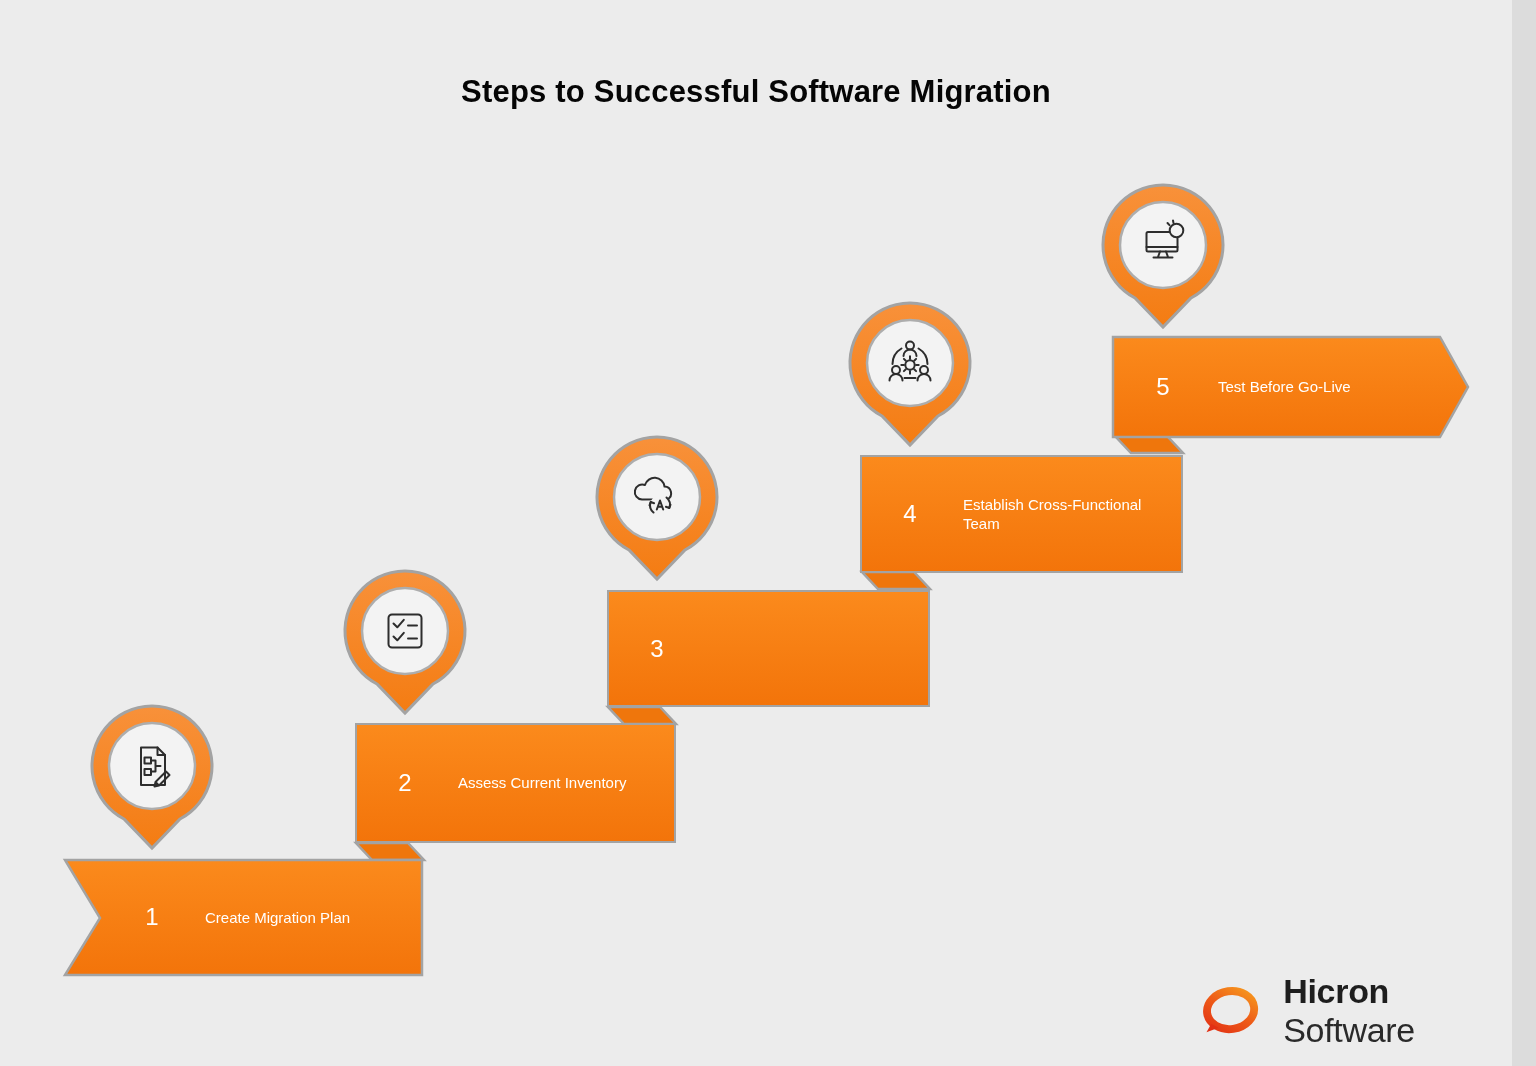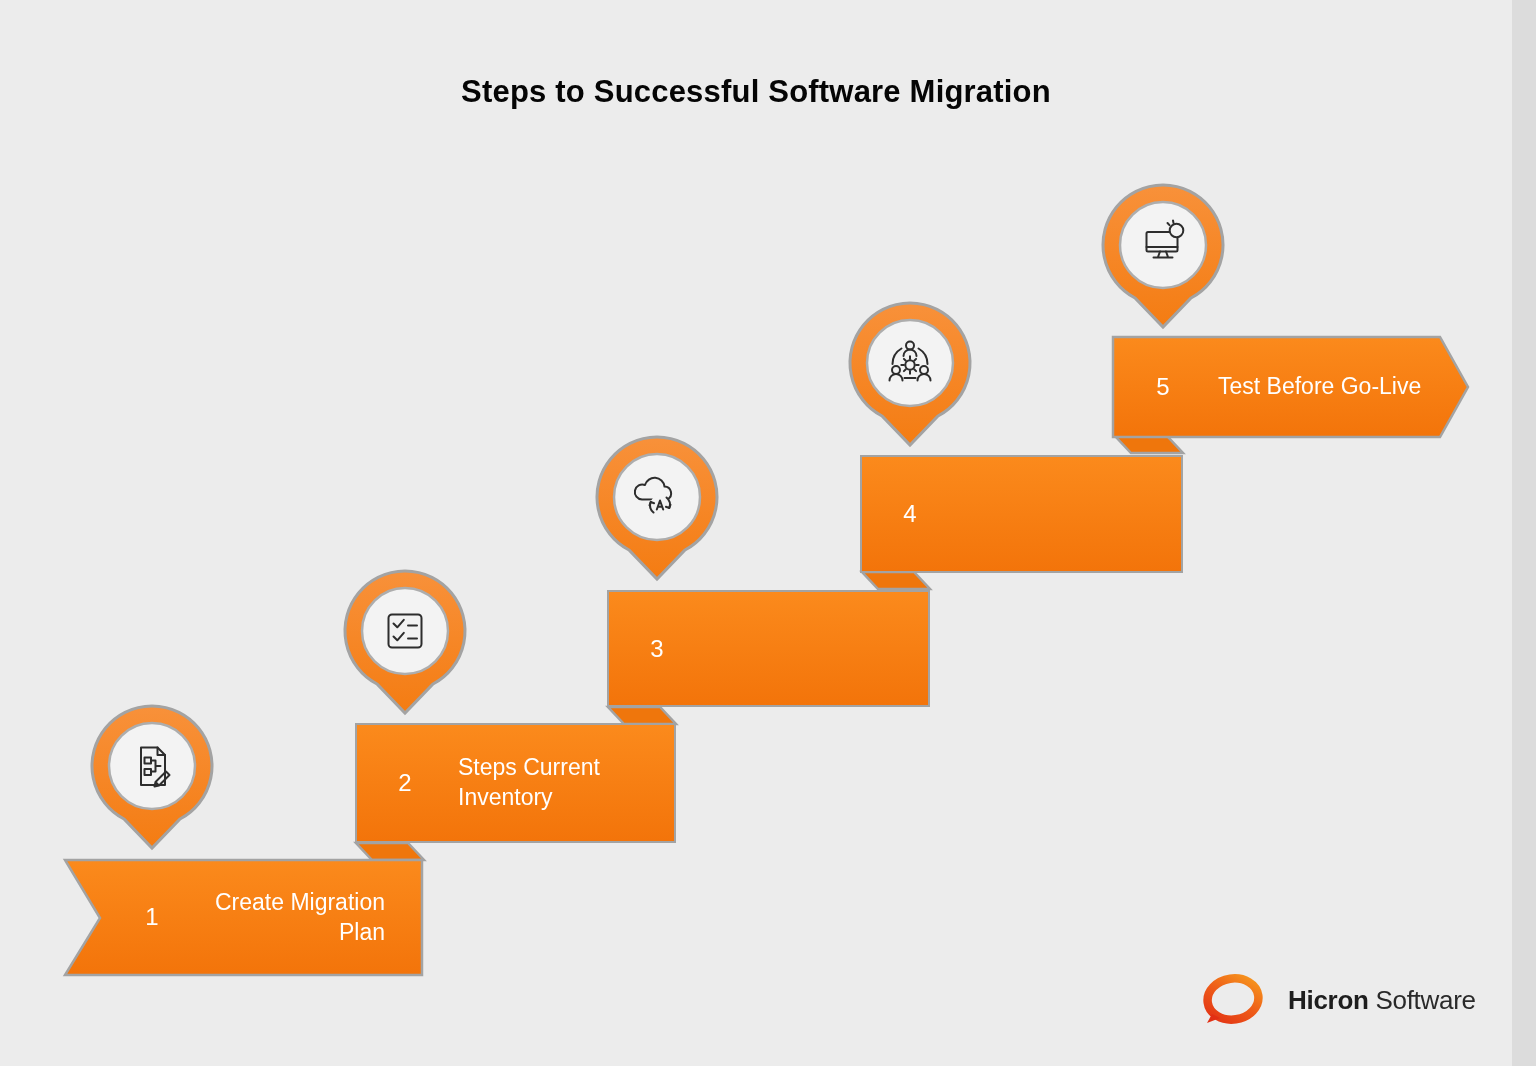--- a/index.html
+++ b/index.html
@@ -39,30 +39,30 @@
   .p5{left:1095px;top:179px;}
 
   
   .num{position:absolute;z-index:4;width:34px;text-align:center;
        color:#fff;font-size:24px;}
   .n1{left:135px;top:903px;} .n2{left:388px;top:769px;}
   .n3{left:640px;top:635px;} .n4{left:893px;top:500px;}
   .n5{left:1146px;top:373px;}
 
   .lbl{position:absolute;z-index:4;display:flex;align-items:center;
-       color:#fff;font-size:23px;line-height:1.3;}
+       color:#fff;font-size:15px;line-height:1.3;}
   .l1{left:205px;top:860px;height:115px;width:180px;text-align:right;}
   .l2{left:458px;top:723px;height:120px;width:180px;}
   .l3{left:710px;top:590px;height:117px;width:180px;}
   .l4{left:963px;top:455px;height:118px;width:190px;}
   .l5{left:1218px;top:337px;height:100px;width:240px;}
 
   
   .brand{position:absolute;left:1200px;top:972px;z-index:4;display:flex;align-items:center;}
-  .brand-text{margin-left:22px;font-size:26px;color:#1e1e1e;letter-spacing:-0.3px;}
+  .brand-text{margin-left:22px;font-size:34px;color:#1e1e1e;letter-spacing:-0.3px;}
   .brand-text .bold{font-weight:700;}
   .brand-text .reg{font-weight:400;color:#2a2a2a;}
 
   .icon-stroke{stroke:#2d2d2d;stroke-width:2;fill:none;stroke-linecap:round;stroke-linejoin:round;}
 </style>
 </head>
 <body>
 
 <div id="canvas">
 
@@ -181,21 +181,24 @@
   <div class="num n1">1</div>
   <div class="num n2">2</div>
   <div class="num n3">3</div>
   <div class="num n4">4</div>
   <div class="num n5">5</div>
 
   <div class="lbl l1">
       <span>Create Migration Plan</span>
     </div>
   <div class="lbl l2">
-      <span>Steps Current Inventory</span>
+      <span>Assess Current Inventory</span>
+    </div>
+  <div class="lbl l4">
+      <span>Establish Cross-Functional Team</span>
     </div>
   <div class="lbl l5">
       <span>Test Before Go-Live</span>
     </div>
 
   <div class="brand">
     <svg width="66" height="56" viewBox="0 0 66 56">
       <ellipse cx="33" cy="27" rx="25.5" ry="20.5" fill="none" stroke="url(#hicronGrad)" stroke-width="8.5" transform="rotate(-8 33 27)"></ellipse>
       <path d="M12 42 L7 51 L20 46 Z" fill="#e23014"></path>
     </svg>

